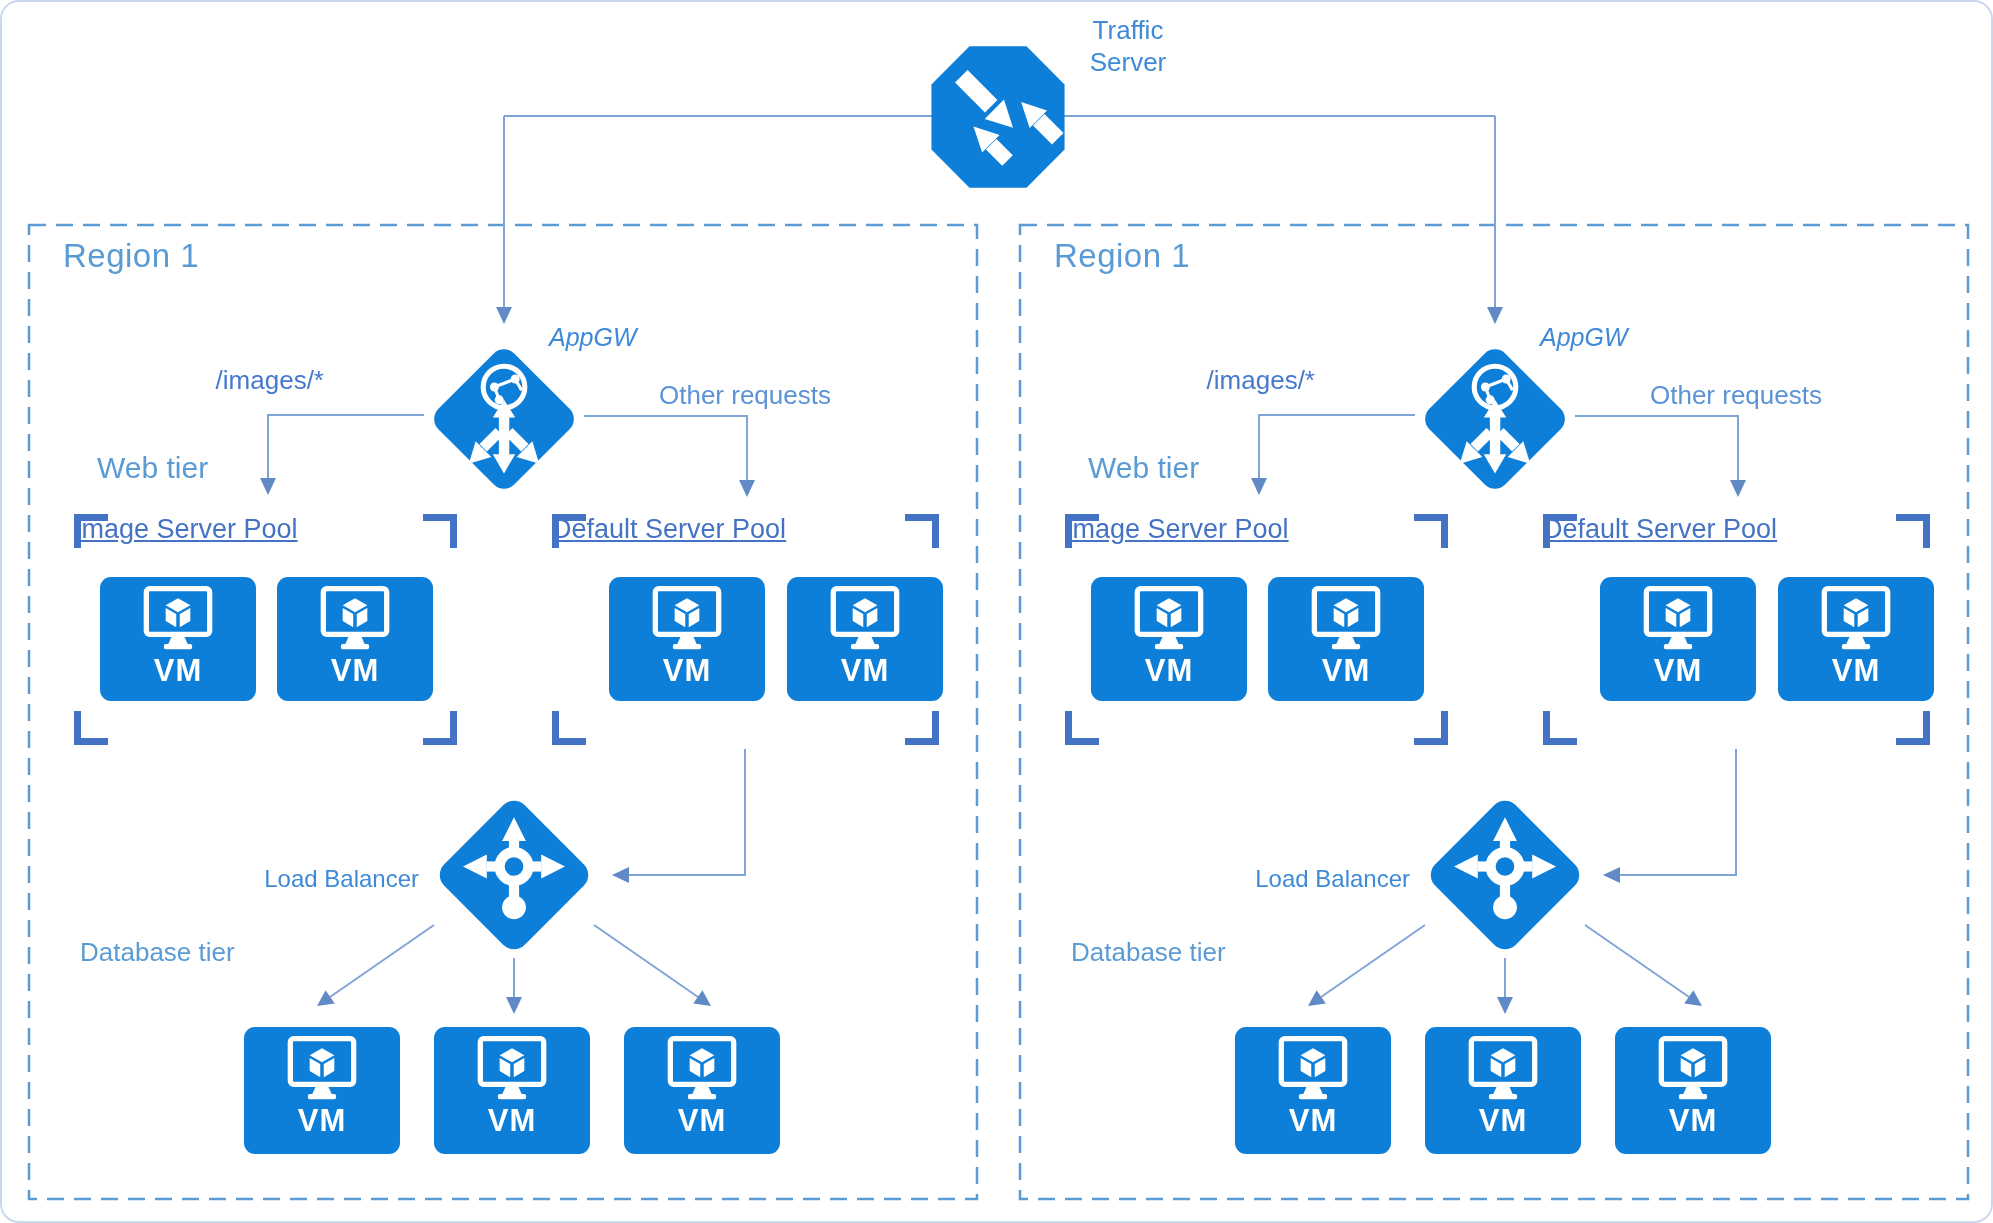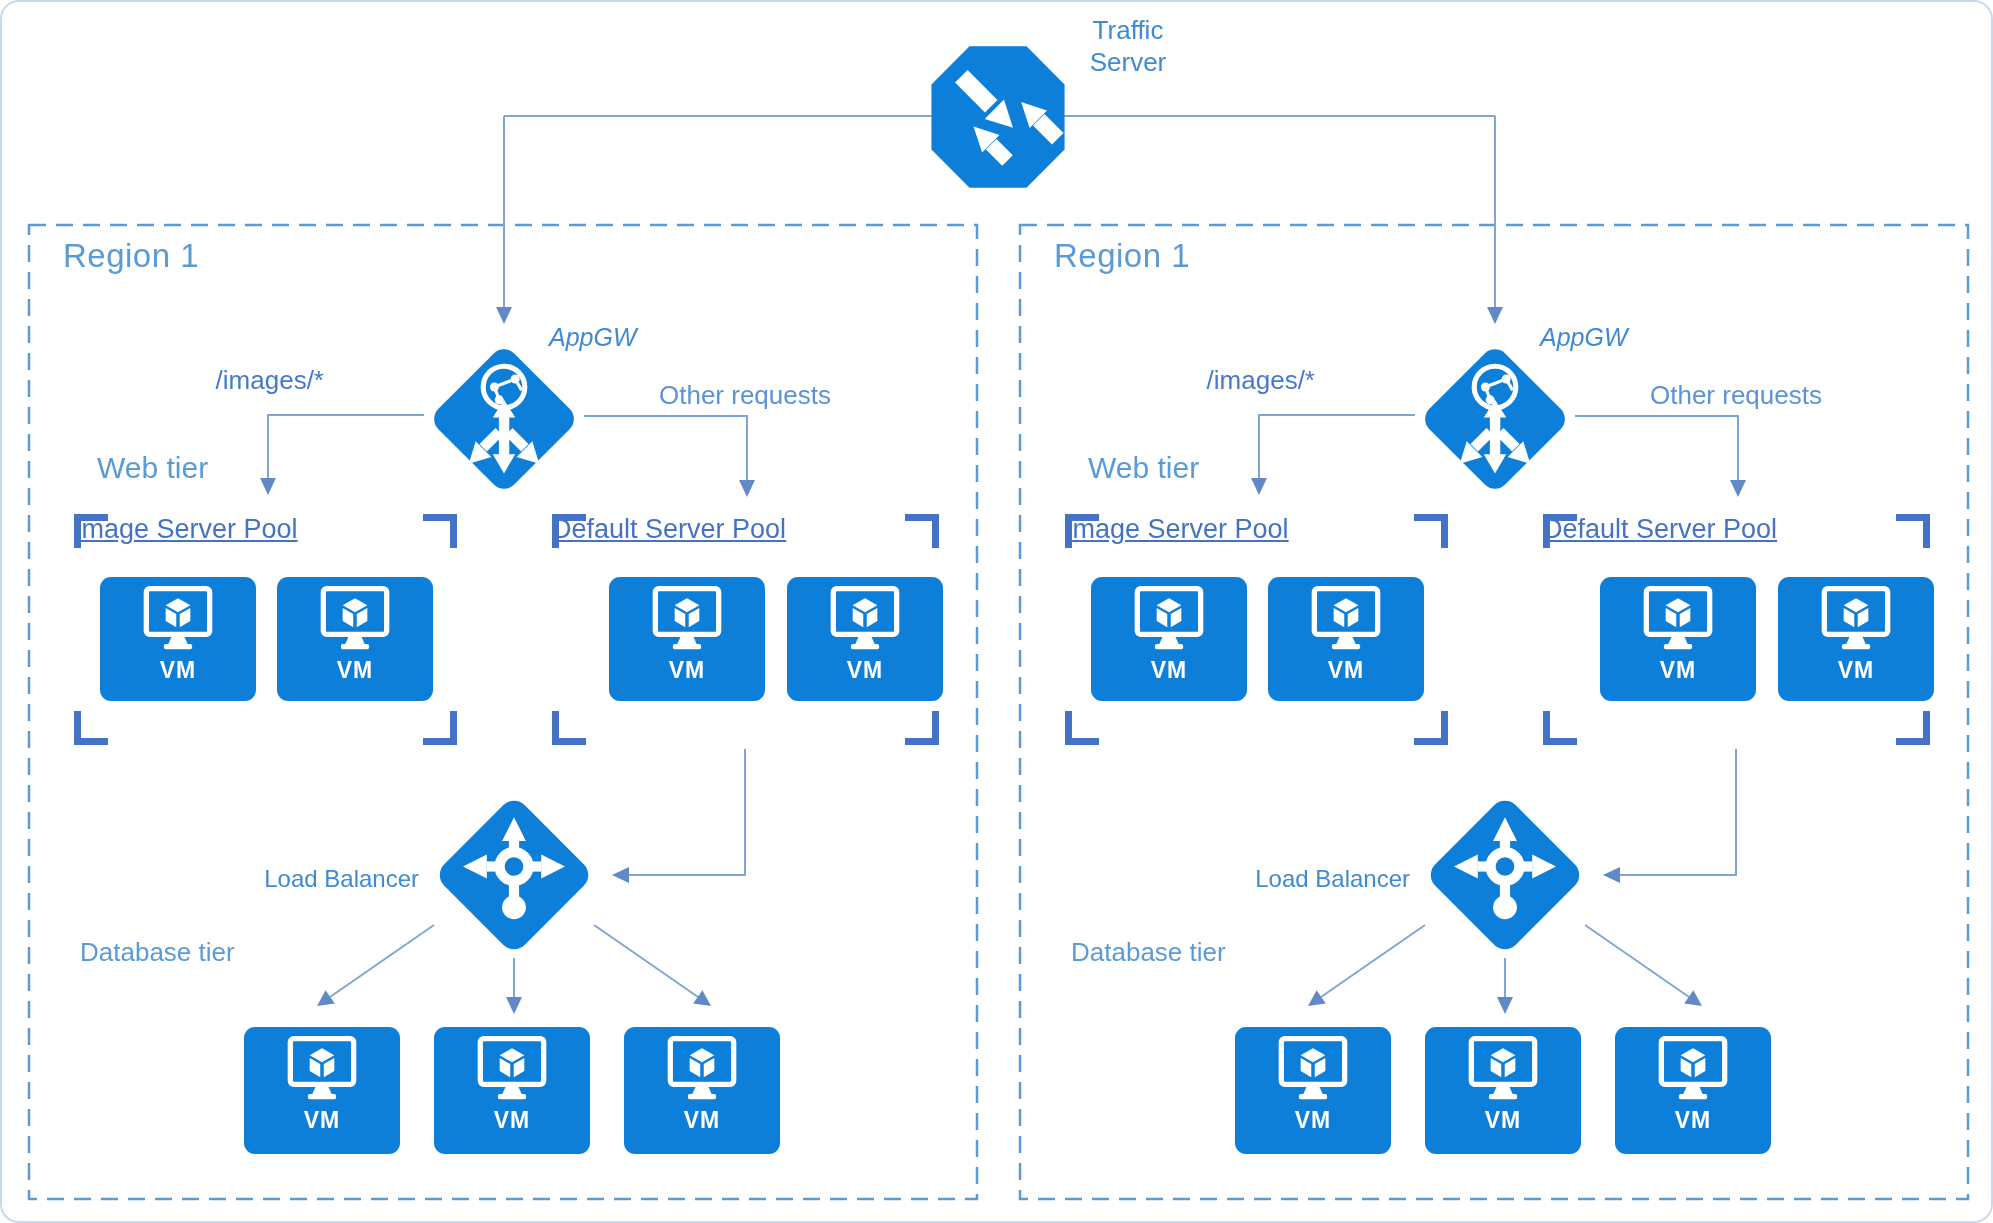--- a/index.html
+++ b/index.html
@@ -51,21 +51,21 @@
   .pool-title{position:absolute;left:0;top:0;width:100%;text-align:left;font-size:27px;color:var(--pool-blue);text-decoration:underline;}
   .corner{position:absolute;width:34px;height:34px;}
   .c-tl{left:0;top:0;border-left:7px solid var(--pool-blue);border-top:7px solid var(--pool-blue);}
   .c-tr{right:0;top:0;border-right:7px solid var(--pool-blue);border-top:7px solid var(--pool-blue);}
   .c-bl{left:0;bottom:0;border-left:7px solid var(--pool-blue);border-bottom:7px solid var(--pool-blue);}
   .c-br{right:0;bottom:0;border-right:7px solid var(--pool-blue);border-bottom:7px solid var(--pool-blue);}
 
   .vm{position:absolute;width:156px;height:124px;background:var(--icon-blue);border-radius:11px;
       display:flex;flex-direction:column;align-items:center;justify-content:flex-start;z-index:2;}
   .vm svg{width:88px;height:74px;margin-top:8px;display:block;}
-  .vm .vm-text{color:#fff;font-weight:bold;font-size:23px;letter-spacing:1px;line-height:25px;margin-top:-1px;}
+  .vm .vm-text{color:#fff;font-weight:bold;font-size:31px;letter-spacing:1px;line-height:25px;margin-top:-1px;}
   .pool .vm{top:63px;}
   .pool-image .vm.v1{left:26px;} .pool-image .vm.v2{left:203px;}
   .pool-default .vm.v1{left:57px;} .pool-default .vm.v2{left:235px;}
   .vm.dbvm{top:802px;height:127px;}
   .vm.db1{left:215px;} .vm.db2{left:405px;} .vm.db3{left:595px;}
 
   .lb-icon{left:400px;top:565px;width:170px;height:170px;}
   .lb-label{left:110px;top:640px;width:280px;text-align:right;font-size:24px;color:var(--component-label-blue);}
   .dbtier-label{left:51px;top:712px;font-size:26px;color:var(--tier-label-blue);}
 

